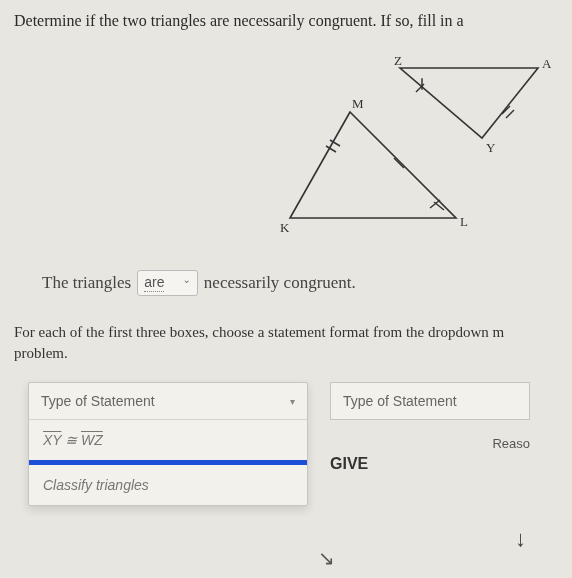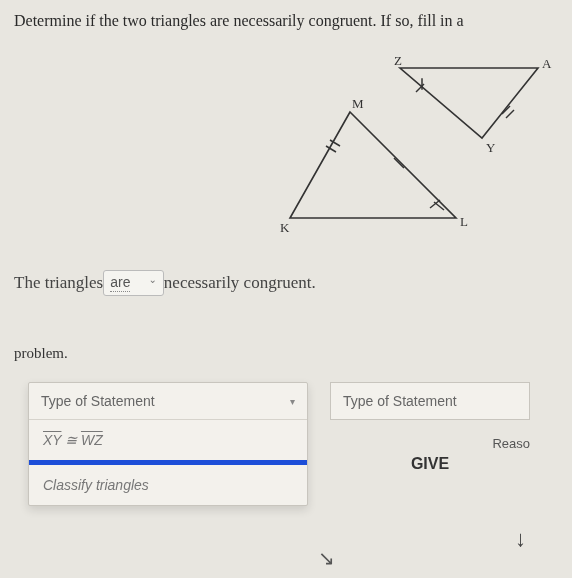--- a/index.html
+++ b/index.html
@@ -26,20 +26,22 @@
       position: absolute;
       left: 270px;
       top: 0;
     }
     .sentence {
       font-size: 17px;
       padding: 10px 14px;
       color: #444;
       display: flex;
       align-items: center;
+      gap: 6px;
+      margin-left: 28px;
     }
     .select-holder {
       display: inline-flex;
       align-items: flex-start;
       border: 1px solid #bbb;
       background: #f5f4f0;
       border-radius: 3px;
       padding: 3px 6px;
       font-family: Arial, sans-serif;
       font-size: 14px;
@@ -106,21 +108,21 @@
     }
     .reason-label {
       text-align: right;
       font-family: Arial, sans-serif;
       font-size: 13px;
       color: #555;
       margin-top: 16px;
       padding-right: 0;
     }
     .give-label {
-      text-align: center;
+      text-align: left;
       font-family: Arial, sans-serif;
       font-size: 16px;
       font-weight: bold;
       color: #333;
       margin-top: 4px;
     }
     .arrow-down {
       position: absolute;
       right: 4px;
       bottom: -46px;
@@ -177,21 +179,21 @@
 <div class="sentence">
   <span>The triangles</span>
   <span class="select-holder">
     <span class="dotted-under">are</span>
     <span class="chev">⌄</span>
   </span>
   <span>necessarily congruent.</span>
 </div>
 
 <div class="instruction">
-  <br>
+  <span>For each of the first three boxes, choose a statement format from the dropdown m</span><br>
   <span>problem.</span>
 </div>
 
 <div class="boxes-row">
   <div class="stmt-box">
     <div class="stmt-header">
       <span>Type of Statement</span>
       <span class="caret">▾</span>
     </div>
     <div class="stmt-option">

